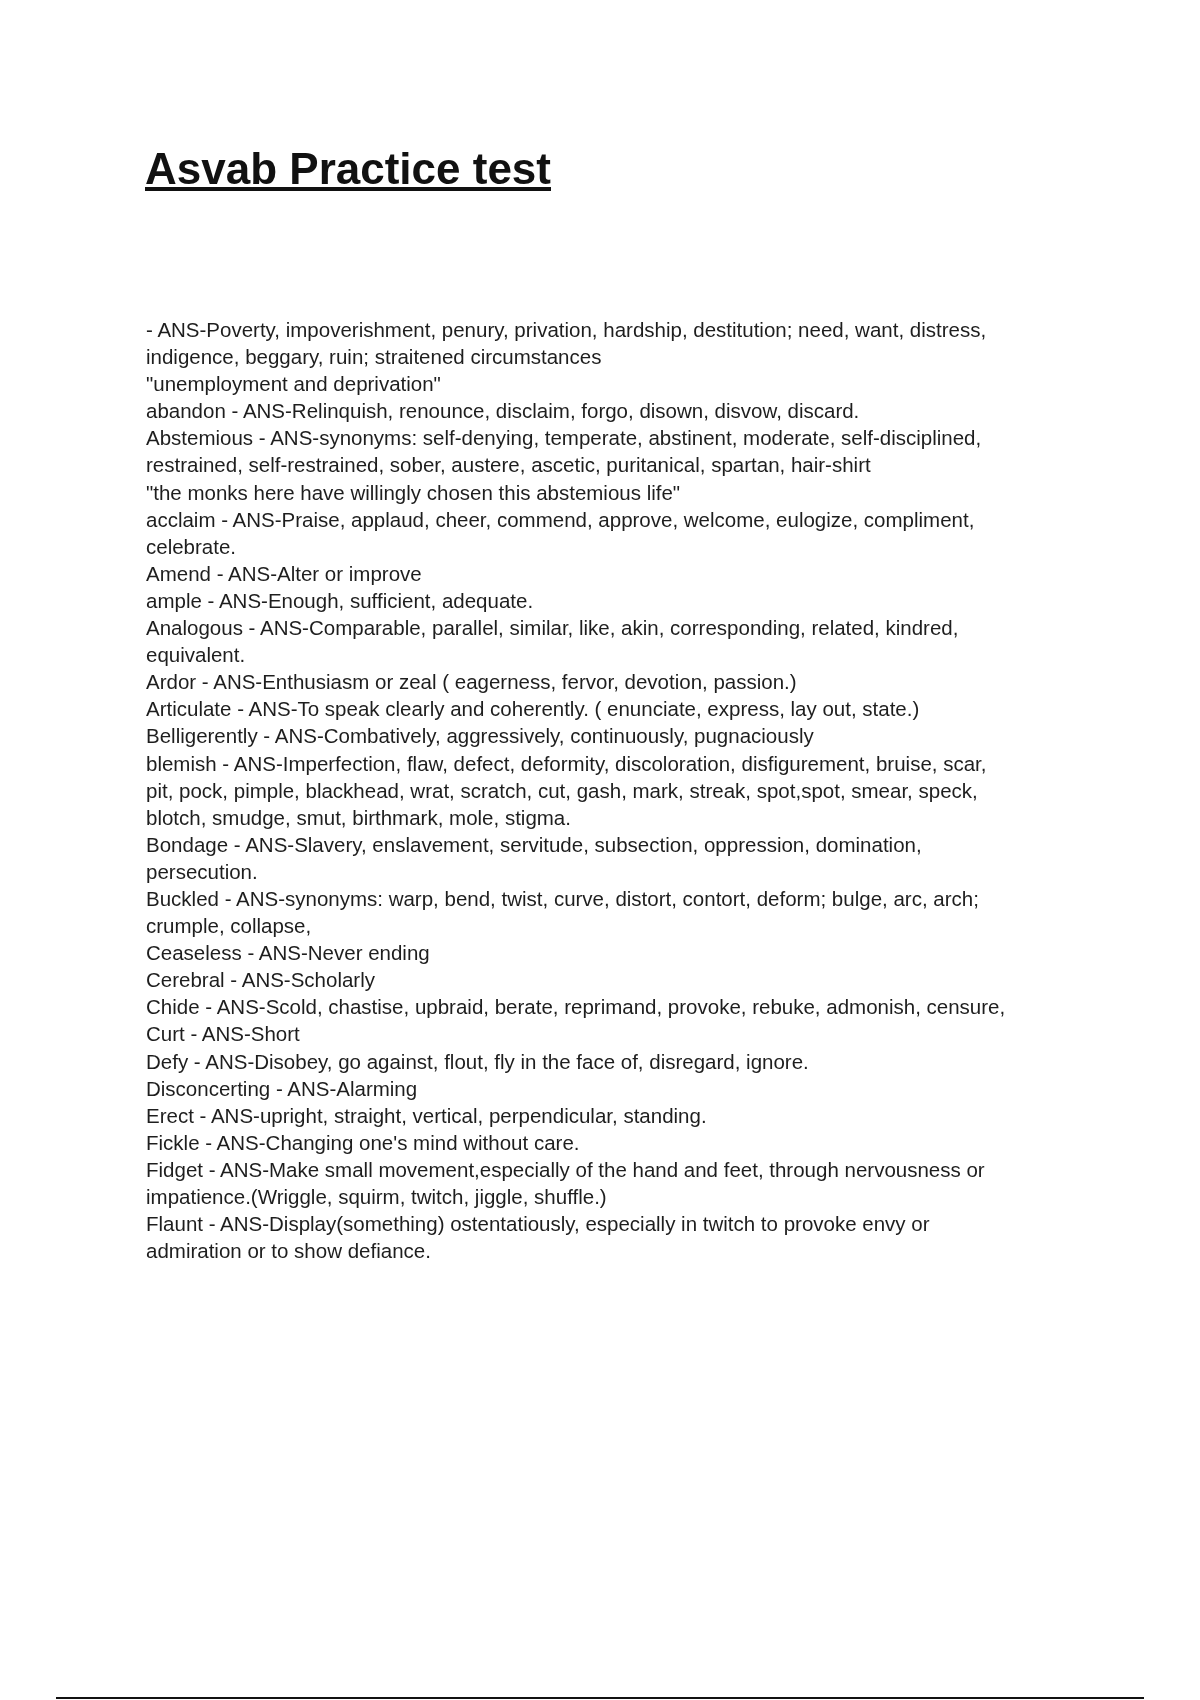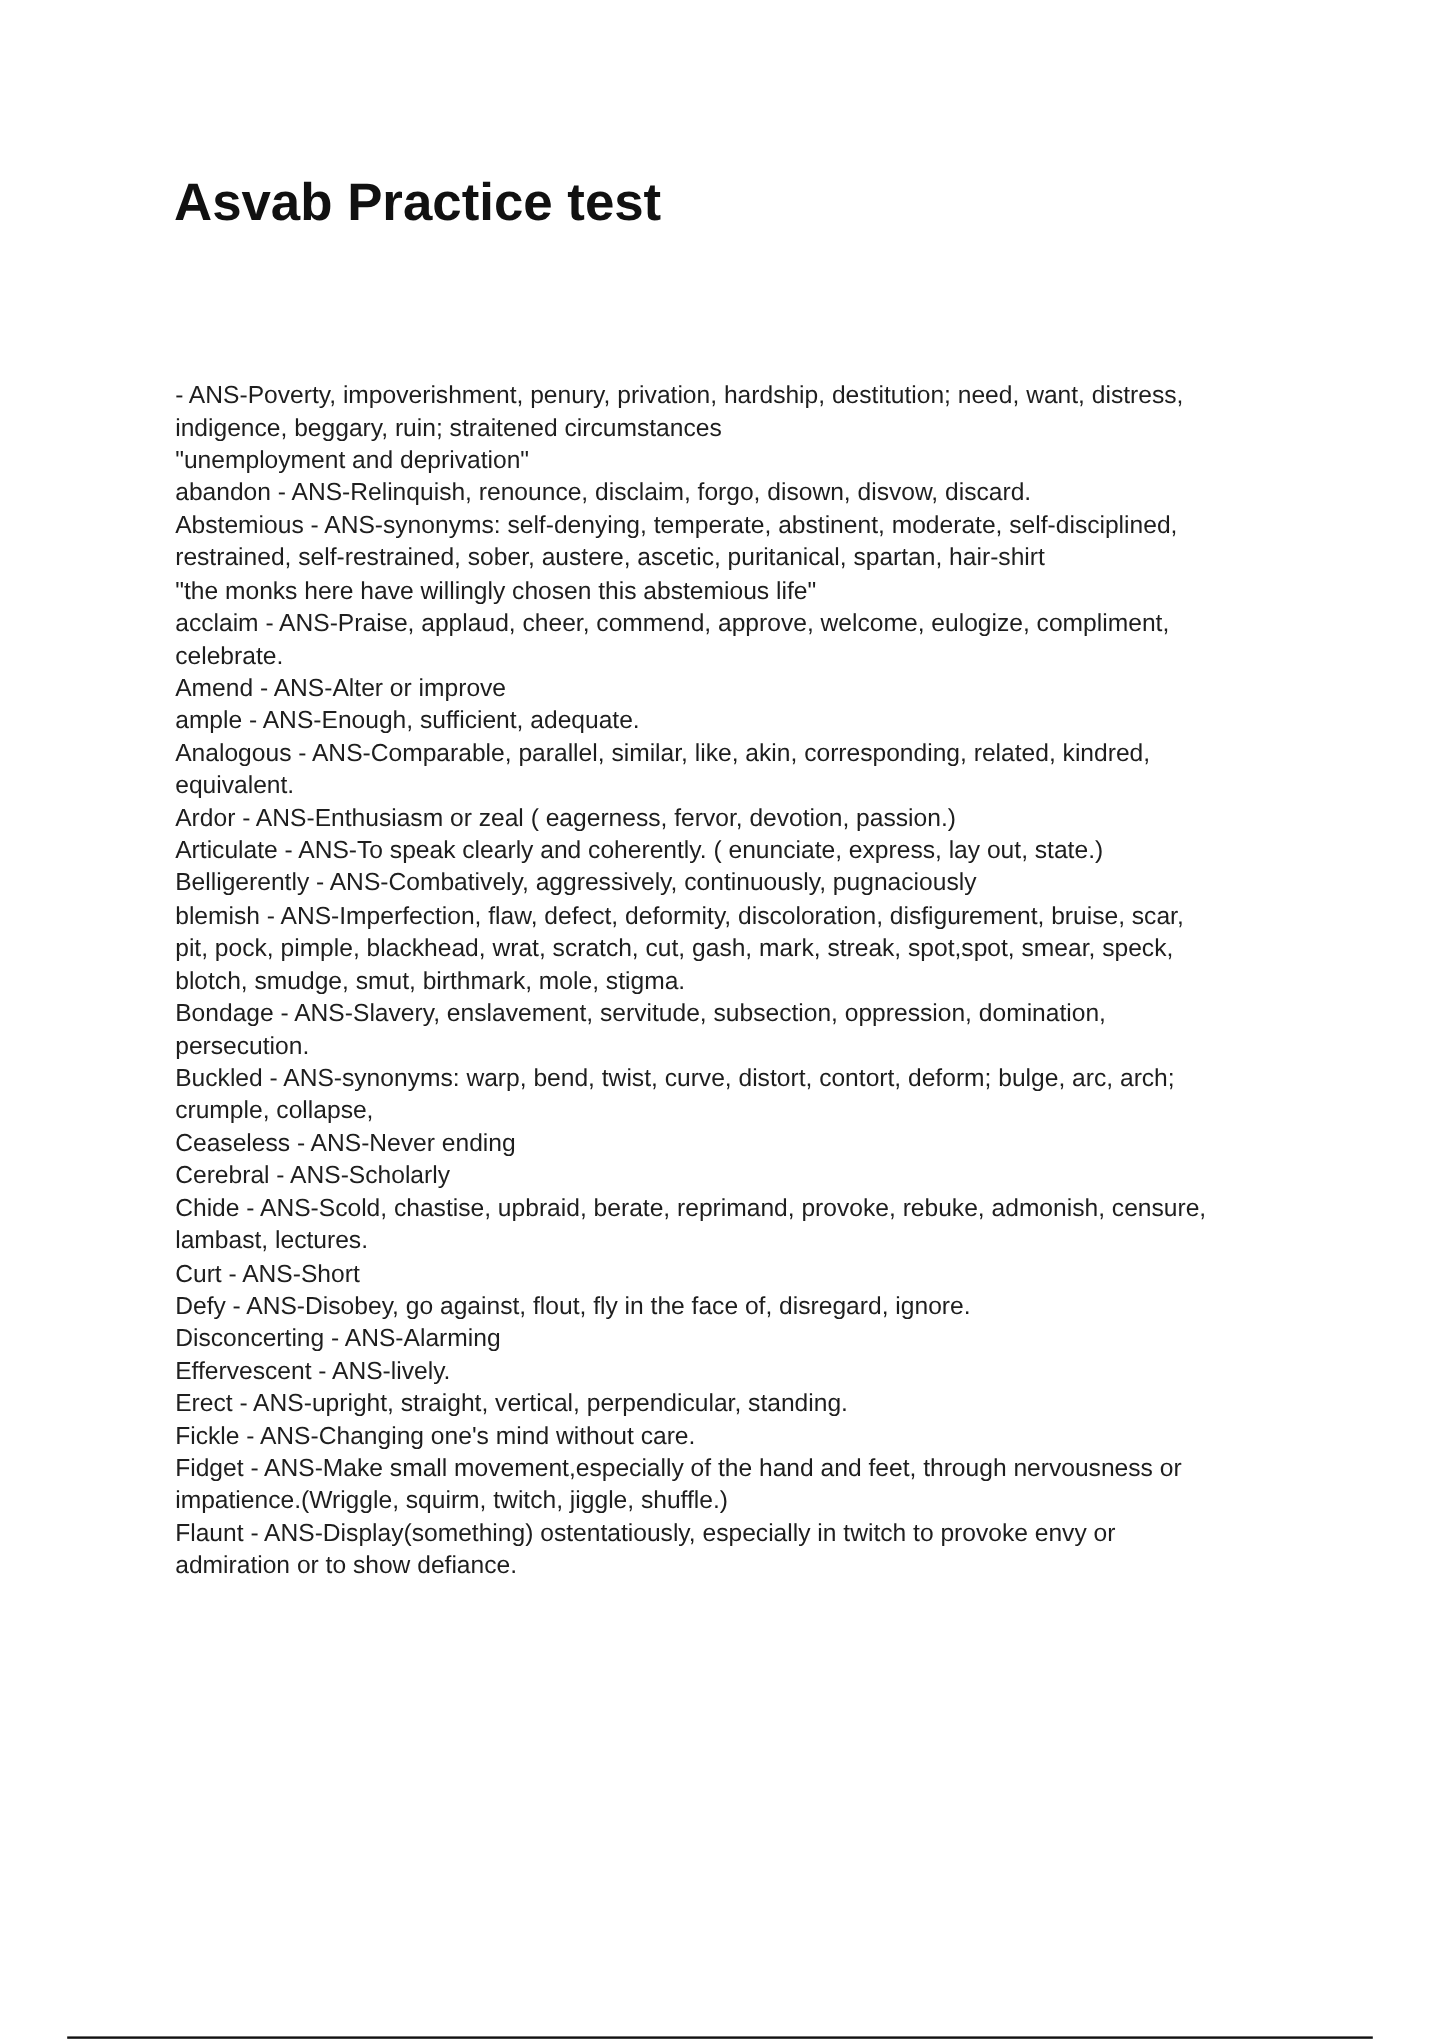--- a/index.html
+++ b/index.html
@@ -19,20 +19,21 @@
       position: absolute;
       left: 145px;
       top: 143px;
       margin: 0;
       font-family: "Liberation Sans", sans-serif;
       font-weight: bold;
       font-size: 44px;
       line-height: 52px;
       color: #111111;
       letter-spacing: 0px;
+      text-decoration: underline;
     }
     .content {
       position: absolute;
       left: 146px;
       top: 316px;
       width: 940px;
       font-size: 20.5px;
       line-height: 27.1px;
       color: #1e1e1e;
     }
@@ -106,33 +107,29 @@
     <span class="line">crumple, collapse,</span>
   </div>
   <div class="entry">
     <span class="line">Ceaseless - ANS-Never ending</span>
   </div>
   <div class="entry">
     <span class="line">Cerebral - ANS-Scholarly</span>
   </div>
   <div class="entry">
     <span class="line">Chide - ANS-Scold, chastise, upbraid, berate, reprimand, provoke, rebuke, admonish, censure,</span>
-    <span class="line">lambast, lectures.</span>
   </div>
   <div class="entry">
     <span class="line">Curt - ANS-Short</span>
   </div>
   <div class="entry">
     <span class="line">Defy - ANS-Disobey, go against, flout, fly in the face of, disregard, ignore.</span>
   </div>
   <div class="entry">
     <span class="line">Disconcerting - ANS-Alarming</span>
-  </div>
-  <div class="entry">
-    <span class="line">Effervescent - ANS-lively.</span>
   </div>
   <div class="entry">
     <span class="line">Erect - ANS-upright, straight, vertical, perpendicular, standing.</span>
   </div>
   <div class="entry">
     <span class="line">Fickle - ANS-Changing one's mind without care.</span>
   </div>
   <div class="entry">
     <span class="line">Fidget - ANS-Make small movement,especially of the hand and feet, through nervousness or</span>
     <span class="line">impatience.(Wriggle, squirm, twitch, jiggle, shuffle.)</span>

